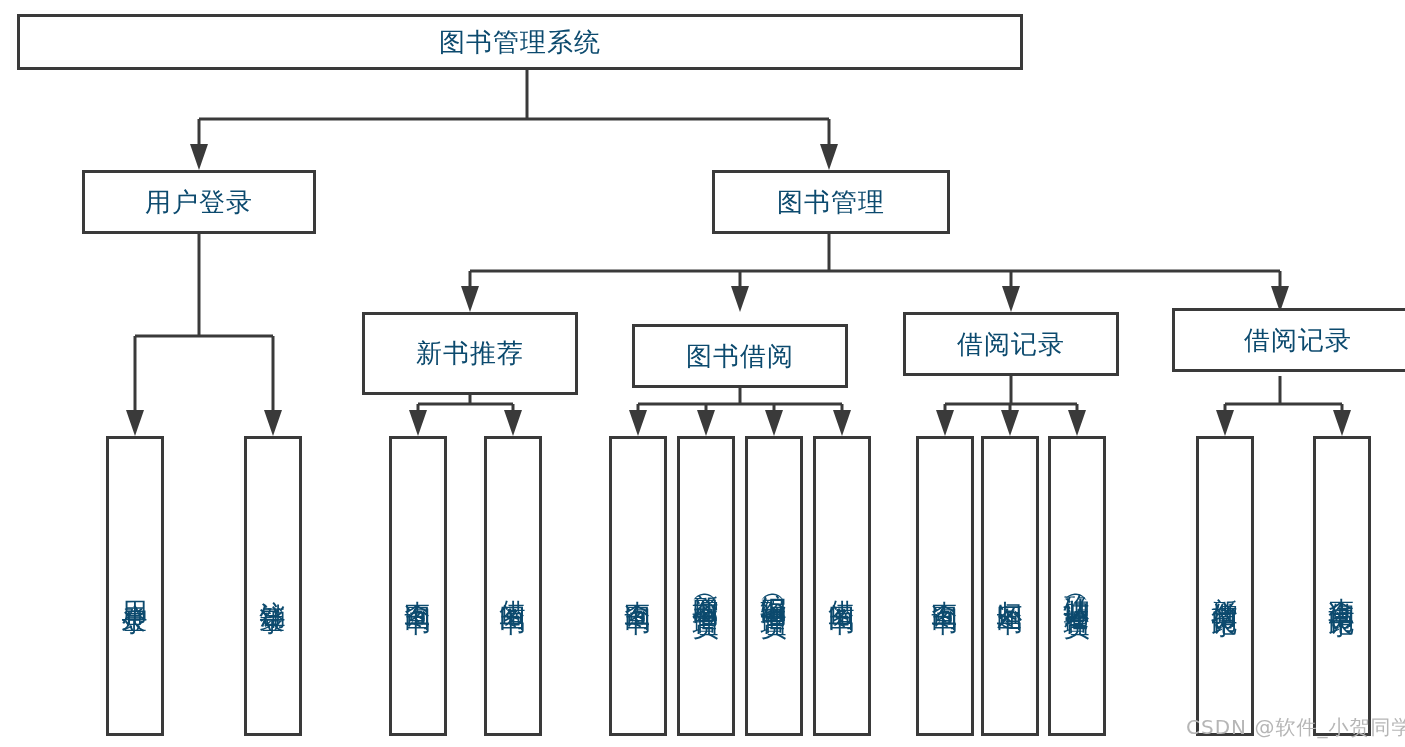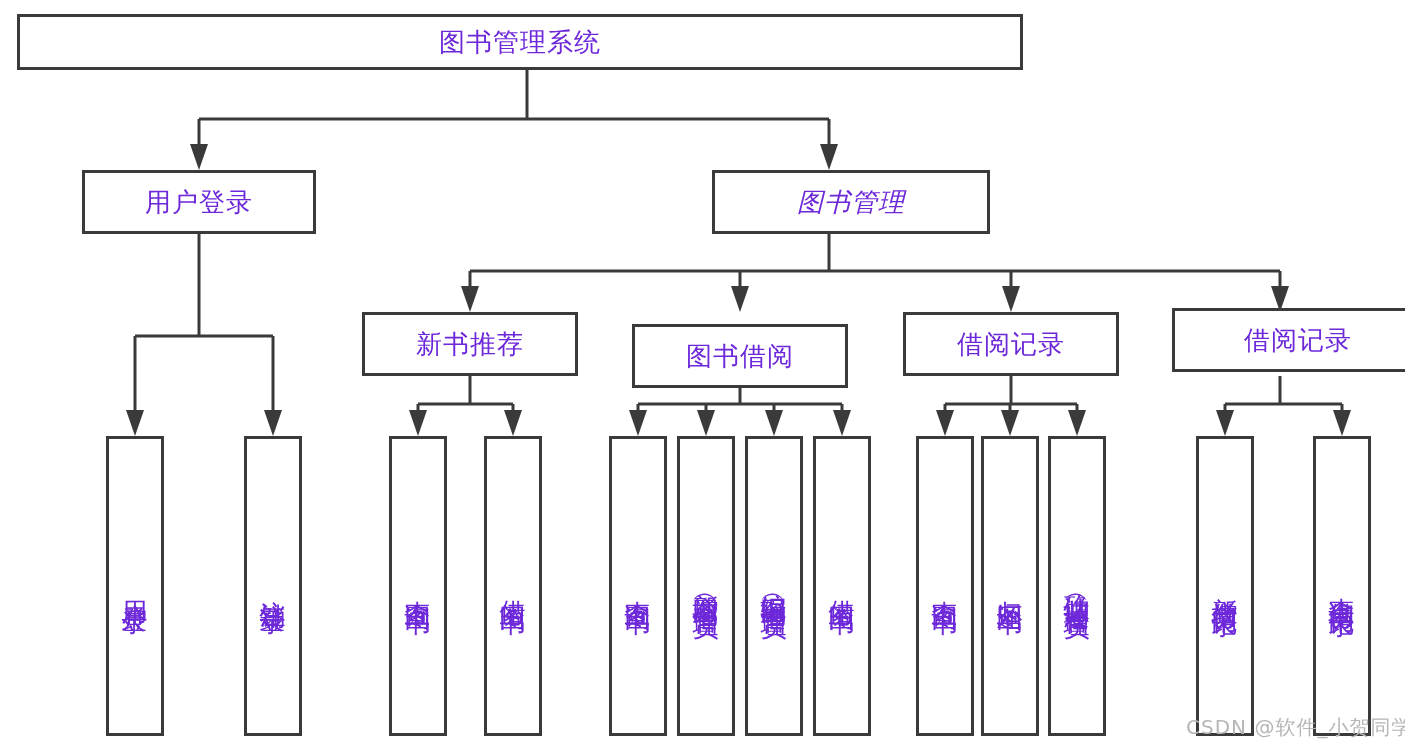--- a/index.html
+++ b/index.html
@@ -22,21 +22,21 @@
     z-index: 0;
   }
   .node {
     position: absolute;
     box-sizing: border-box;
     background: #ffffff;
     border: 3px solid #3a3a3a;
     display: flex;
     align-items: center;
     justify-content: center;
-    color: #6d28d9;
+    color: #0c4a6e;
     font-size: 26px;
     letter-spacing: 1px;
     z-index: 1;
     white-space: nowrap;
   }
   .leaf {
     width: 58px;
     height: 300px;
     font-size: 26px;
   }
@@ -127,25 +127,25 @@
     </g>
   </svg>
 
   <div class="node" style="left:17px; top:14px; width:1006px; height:56px;">
     <span>图书管理系统</span>
   </div>
 
   <div class="node" style="left:82px; top:170px; width:234px; height:64px;">
     <span>用户登录</span>
   </div>
-  <div class="node" style="left:712px; top:170px; width:278px; height:64px;font-style:italic;">
+  <div class="node" style="left:712px; top:170px; width:238px; height:64px;">
     <span>图书管理</span>
   </div>
 
-  <div class="node" style="left:362px; top:312px; width:216px; height:64px;">
+  <div class="node" style="left:362px; top:312px; width:216px; height:83px;">
     <span>新书推荐</span>
   </div>
   <div class="node" style="left:632px; top:324px; width:216px; height:64px;">
     <span>图书借阅</span>
   </div>
   <div class="node" style="left:903px; top:312px; width:216px; height:64px;">
     <span>借阅记录</span>
   </div>
   <div class="node" style="left:1172px; top:308px; width:252px; height:64px;">
     <span>借阅记录</span>

